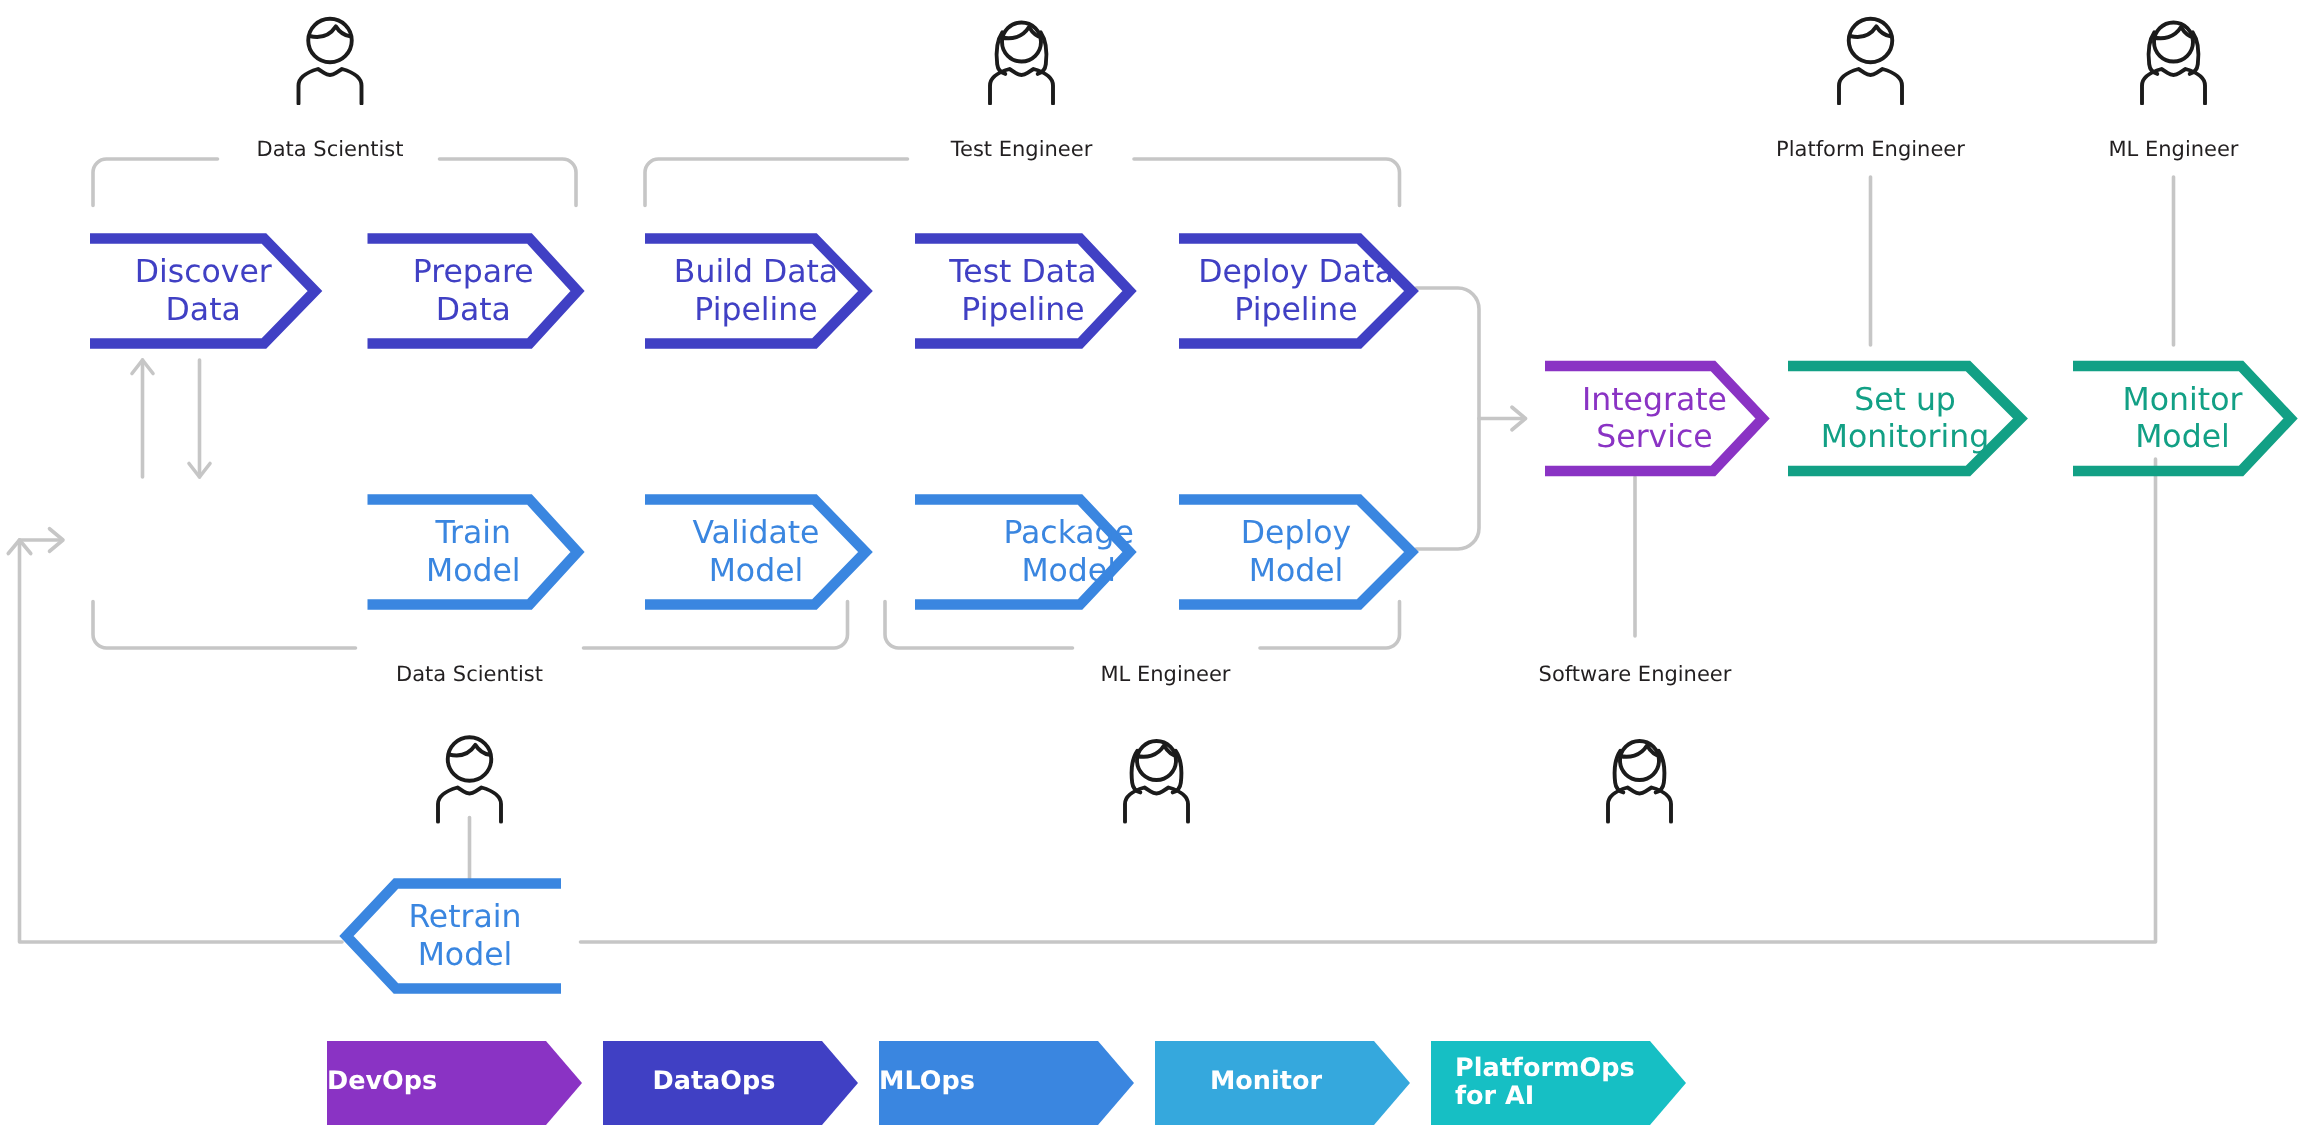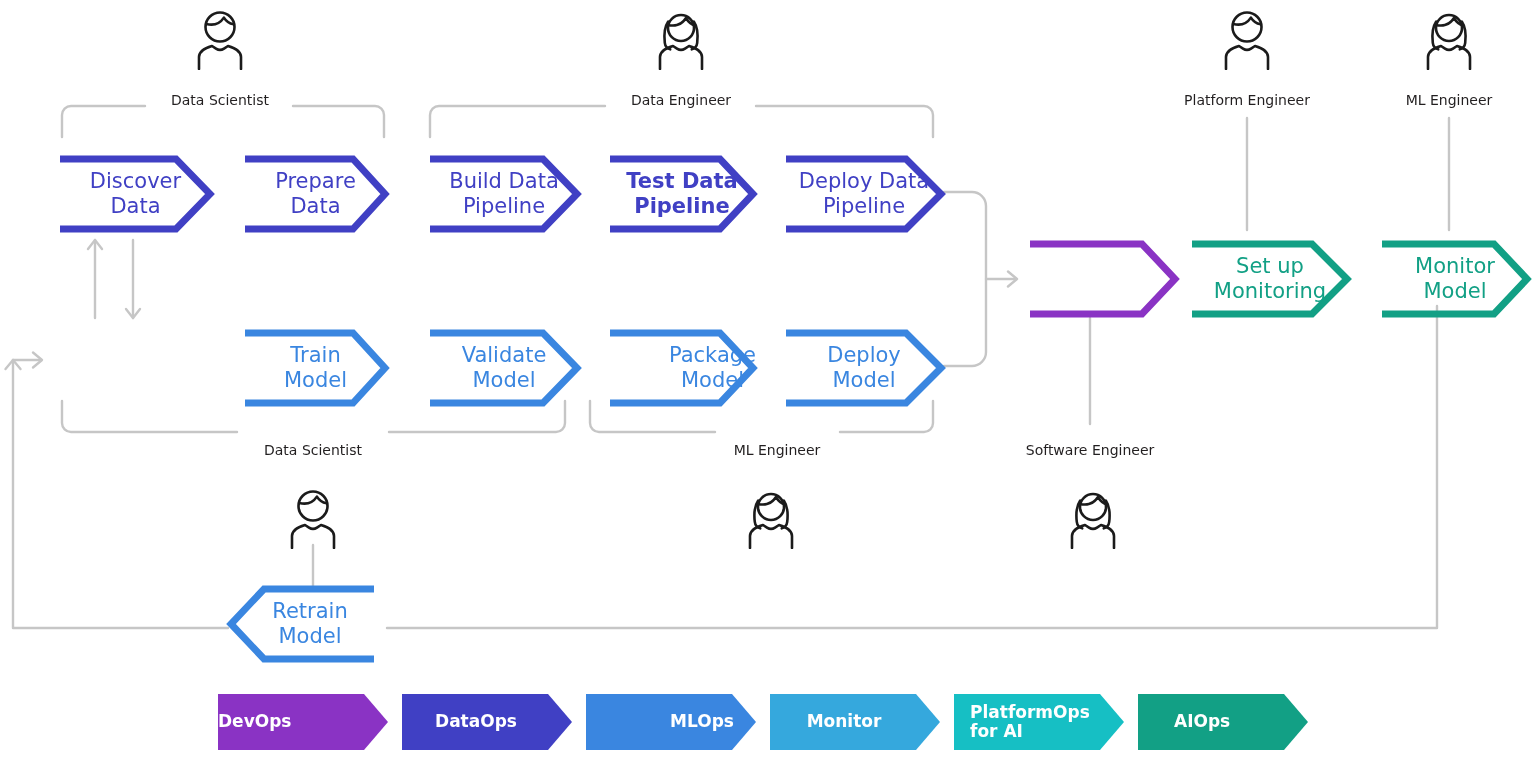--- a/index.html
+++ b/index.html
@@ -127,21 +127,21 @@
     <svg width="58" height="62" viewBox="0 0 58 62" fill="none" stroke="#1b1b1b" stroke-width="2.6" stroke-linecap="round" stroke-linejoin="round">
       <circle cx="29" cy="20" r="13"></circle>
       <path d="M16,17 c6,1.4 13.6,0.2 18,-7 c2.6,4.4 5.6,6.6 9,7.2"></path>
       <path d="M16.2,13.5 c-3.4,5 -4.4,13 -3.4,21.4 c0.4,3.4 2.4,5.6 5.4,6.4"></path>
       <path d="M41.8,13.5 c3.4,5 4.4,13 3.4,21.4 c-0.4,3.4 -2.4,5.6 -5.4,6.4"></path>
       <path d="M8,61 v-12 c0,-6 6,-9 13,-11 l4,2.6 c2.4,1.6 5.6,1.6 8,0 l4,-2.6 c7,2 13,5 13,11 v12"></path>
     </svg>
   </div>
 
   <div class="role c" style="left:220px;top:92px;">Data Scientist</div>
-  <div class="role c" style="left:681px;top:92px;">Data Engineer</div>
+  <div class="role c" style="left:681px;top:92px;">Test Engineer</div>
   <div class="role c" style="left:1247px;top:92px;">Platform Engineer</div>
   <div class="role c" style="left:1449px;top:92px;">ML Engineer</div>
   <div class="role c" style="left:313px;top:442px;">Data Scientist</div>
   <div class="role c" style="left:777px;top:442px;">ML Engineer</div>
   <div class="role c" style="left:1090px;top:442px;">Software Engineer</div>
 
   <div class="chev row-a" style="left:58px;top:155px;width:155px;height:78px;">
     <svg viewBox="0 0 155 78" preserveAspectRatio="none">
         <path d="M2,4 H118 L152,39 L118,74 H2" fill="none" stroke="#4040c4" stroke-width="7" stroke-linejoin="miter"></path>
       </svg>
@@ -155,21 +155,21 @@
     <span class="lbl">Prepare
 Data</span>
   </div>
   <div class="chev row-a" style="left:428px;top:155px;width:152px;height:78px;">
     <svg viewBox="0 0 152 78" preserveAspectRatio="none">
         <path d="M2,4 H115 L149,39 L115,74 H2" fill="none" stroke="#4040c4" stroke-width="7" stroke-linejoin="miter"></path>
       </svg>
     <span class="lbl">Build Data
 Pipeline</span>
   </div>
-  <div class="chev row-a" style="left:608px;top:155px;width:148px;height:78px;font-weight:bold;">
+  <div class="chev row-a" style="left:608px;top:155px;width:148px;height:78px;">
     <svg viewBox="0 0 148 78" preserveAspectRatio="none">
         <path d="M2,4 H112 L145,39 L112,74 H2" fill="none" stroke="#4040c4" stroke-width="7" stroke-linejoin="miter"></path>
       </svg>
     <span class="lbl">Test Data
 Pipeline</span>
   </div>
   <div class="chev row-a" style="left:784px;top:155px;width:160px;height:78px;">
     <svg viewBox="0 0 160 78" preserveAspectRatio="none">
         <path d="M2,4 H122 L157,39 L122,74 H2" fill="none" stroke="#4040c4" stroke-width="7" stroke-linejoin="miter"></path>
       </svg>
@@ -203,20 +203,22 @@
         <path d="M2,4 H122 L157,39 L122,74 H2" fill="none" stroke="#3a86e0" stroke-width="7" stroke-linejoin="miter"></path>
       </svg>
     <span class="lbl">Deploy
 Model</span>
   </div>
 
   <div class="chev row-p" style="left:1028px;top:240px;width:150px;height:78px;">
     <svg viewBox="0 0 150 78" preserveAspectRatio="none">
         <path d="M2,4 H114 L147,39 L114,74 H2" fill="none" stroke="#8a33c4" stroke-width="7" stroke-linejoin="miter"></path>
       </svg>
+    <span class="lbl">Integrate
+Service</span>
   </div>
   <div class="chev row-t" style="left:1190px;top:240px;width:160px;height:78px;">
     <svg viewBox="0 0 160 78" preserveAspectRatio="none">
         <path d="M2,4 H122 L157,39 L122,74 H2" fill="none" stroke="#12a085" stroke-width="7" stroke-linejoin="miter"></path>
       </svg>
     <span class="lbl">Set up
 Monitoring</span>
   </div>
   <div class="chev row-t" style="left:1380px;top:240px;width:150px;height:78px;">
     <svg viewBox="0 0 150 78" preserveAspectRatio="none">
@@ -240,40 +242,34 @@
           <path d="M0,0 H146 L170,28 L146,56 H0 Z" fill="#8a33c4"></path>
         </svg>
       <span class="t" style="margin-right:22px;">DevOps</span>
     </div>
     <div class="lgi" style="left:402px;width:170px;justify-content:center;">
       <svg viewBox="0 0 170 56" preserveAspectRatio="none" style="width:170px;">
           <path d="M0,0 H146 L170,28 L146,56 H0 Z" fill="#4040c4"></path>
         </svg>
       <span class="t" style="margin-right:22px;">DataOps</span>
     </div>
-    <div class="lgi" style="left:586px;width:170px;justify-content:flex-end;">
+    <div class="lgi" style="left:586px;width:170px;justify-content:flex-start;">
       <svg viewBox="0 0 170 56" preserveAspectRatio="none" style="width:170px;">
           <path d="M0,0 H146 L170,28 L146,56 H0 Z" fill="#3a86e0"></path>
         </svg>
       <span class="t" style="margin-right:22px;">MLOps</span>
     </div>
     <div class="lgi" style="left:770px;width:170px;justify-content:center;">
       <svg viewBox="0 0 170 56" preserveAspectRatio="none" style="width:170px;">
           <path d="M0,0 H146 L170,28 L146,56 H0 Z" fill="#35a8dd"></path>
         </svg>
       <span class="t" style="margin-right:22px;">Monitor</span>
     </div>
     <div class="lgi" style="left:954px;width:170px;justify-content:flex-start;">
       <svg viewBox="0 0 170 56" preserveAspectRatio="none" style="width:170px;">
           <path d="M0,0 H146 L170,28 L146,56 H0 Z" fill="#16bfc4"></path>
         </svg>
       <span class="t" style="margin-left:16px;">PlatformOps
 for AI</span>
     </div>
-    <div class="lgi" style="left:1138px;width:170px;justify-content:flex-start;">
-      <svg viewBox="0 0 170 56" preserveAspectRatio="none" style="width:170px;">
-          <path d="M0,0 H146 L170,28 L146,56 H0 Z" fill="#12a085"></path>
-        </svg>
-      <span class="t" style="margin-left:36px;">AIOps</span>
-    </div>
   </div>
 
 </div>
 
 </body></html>

